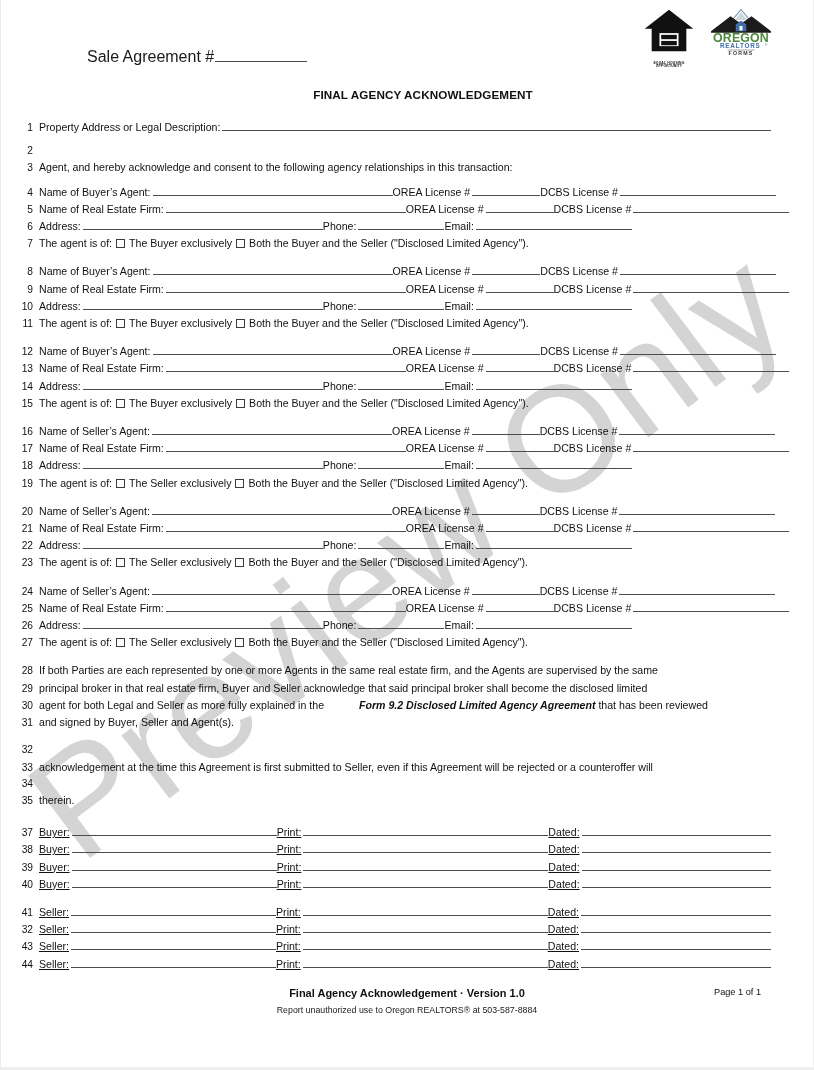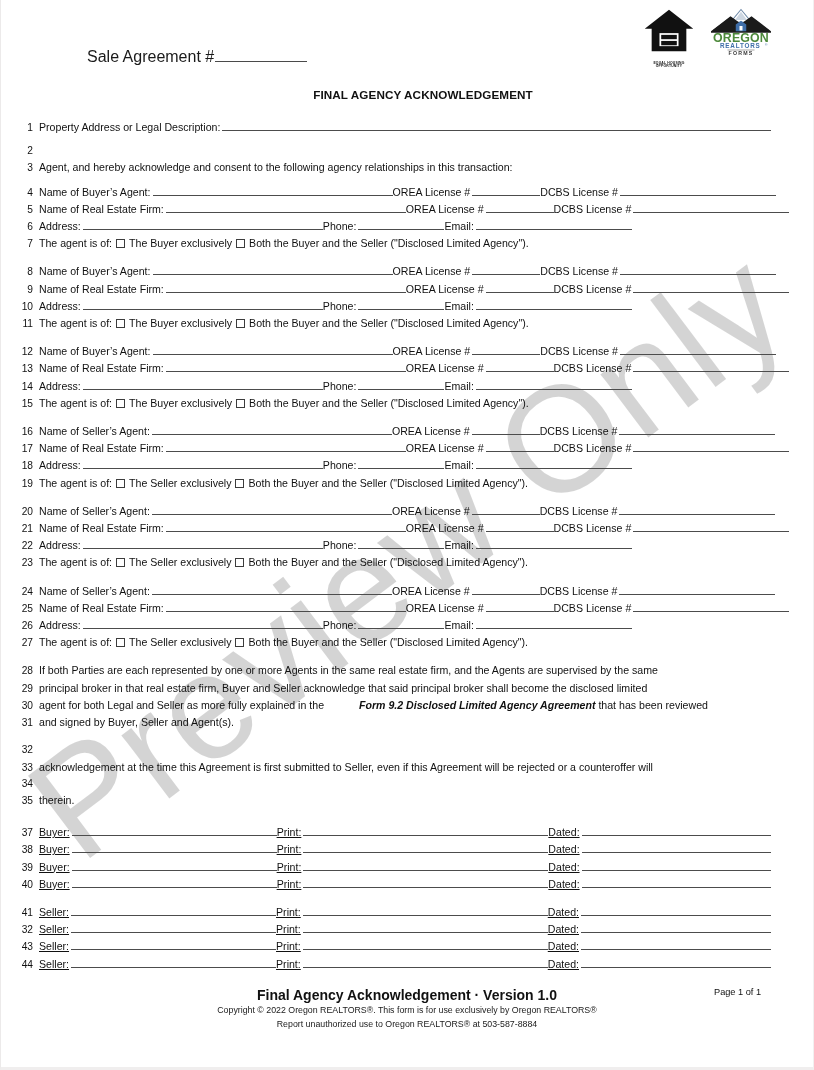--- a/index.html
+++ b/index.html
@@ -182,21 +182,21 @@
     font-weight: bold;
     margin-left: 32px;
   }
   .footer-line {
     position: absolute;
     top: 987px;
     width: 100%;
   }
   .footer-center {
     text-align: center;
-    font-size: 14px;
+    font-size: 11px;
     font-weight: bold;
     color: #111;
   }
   .footer-page {
     position: absolute;
     right: 52px;
     top: 0;
     font-size: 9.2px;
     color: #111;
   }
@@ -706,17 +706,16 @@
       </span>
     </div>
 
   </div>
 
   <div class="footer-line">
     <div class="footer-center">Final Agency Acknowledgement · Version 1.0</div>
     <div class="footer-page">Page 1 of 1</div>
   </div>
   <div class="copyright">
-    <div>Copyright © 2022 Oregon REALTORS®. This form is for use exclusively by Oregon REALTORS®</div>
     <div>Report unauthorized use to Oregon REALTORS® at 503-587-8884</div>
   </div>
 
 </div>
 
 </body></html>

